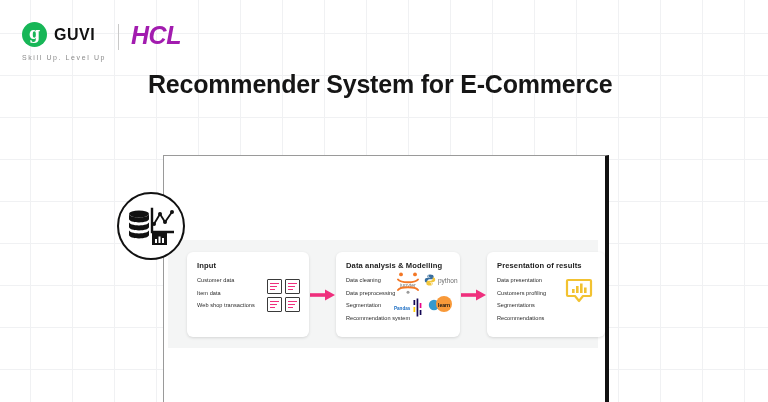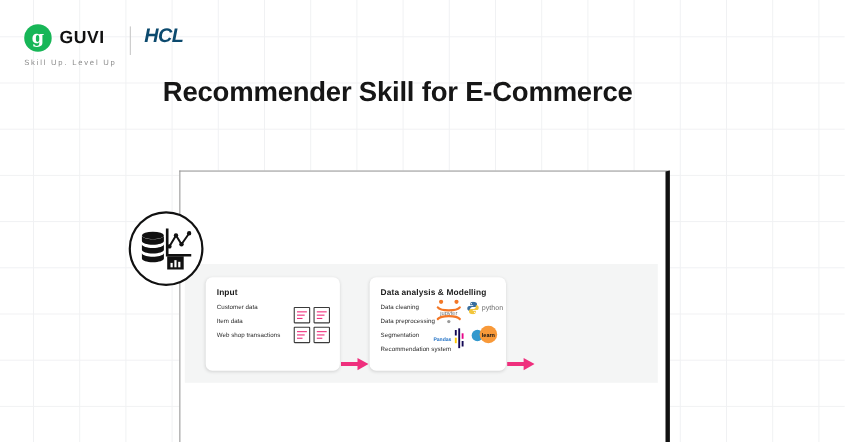--- a/index.html
+++ b/index.html
@@ -42,22 +42,22 @@
   }
   .guvi-tag {
     margin-top: 7px; font-size: 7px; letter-spacing: 1.6px;
     color: #8b8b8b; font-weight: 400;
   }
   .logo-div {
     width: 1px; height: 26px; background: #c9c9c9;
     margin: 2px 12px 0 12px;
   }
   .hcl-word {
-    font-size: 18px; font-weight: 700; font-style: italic;
-    color: #0c4a6e; letter-spacing: -0.5px; line-height: 1;
+    font-size: 25px; font-weight: 700; font-style: italic;
+    color: #a21caf; letter-spacing: -0.5px; line-height: 1;
     margin-top: 1px;
   }
 
   
   #page-title {
     position: absolute; left: 148px; top: 70px;
     font-size: 25px; font-weight: 700; color: #161616;
     letter-spacing: -0.2px;
   }
 
@@ -83,21 +83,21 @@
     position: absolute; left: 117px; top: 192px;
     width: 68px; height: 68px; border-radius: 50%;
     background: #ffffff; border: 2px solid #111111;
     display: flex; align-items: center; justify-content: center;
   }
 
   
   #flow {
     position: absolute; left: 187px; top: 252px;
     width: 436px; height: 85px;
-    display: flex; align-items: flex-end;
+    display: flex; align-items: center;
   }
   .card {
     background: #ffffff; border-radius: 6px;
     box-shadow: 0 1px 3px rgba(0,0,0,0.13);
     height: 85px; padding: 9px 10px 6px 10px;
     position: relative; overflow: hidden;
   }
   .card.c1 { width: 122px; }
   .card.c2 { width: 124px; }
   .card.c3 { width: 118px; }
@@ -160,21 +160,21 @@
     <div class="guvi-row">
       <div class="guvi-mark" data-bind="brand.guvi_mark">g</div>
       <div class="guvi-word" data-bind="brand.guvi_name">GUVI</div>
     </div>
     <div class="guvi-tag" data-bind="brand.guvi_tagline">Skill Up. Level Up</div>
   </div>
   <div class="logo-div"></div>
   <div class="hcl-word" data-bind="brand.hcl_name">HCL</div>
 </div>
 
-<div id="page-title" data-bind="page.title">Recommender Skill for E-Commerce</div>
+<div id="page-title" data-bind="page.title">Recommender System for E-Commerce</div>
 
 <div id="frame"></div>
 
 <div id="panel"></div>
 
 <div id="badge">
   <svg width="46" height="40" viewBox="0 0 46 40">
 
     <ellipse cx="11" cy="8" rx="10" ry="3.4" fill="#111"></ellipse>
     <path d="M1 8v5c0 1.9 4.5 3.4 10 3.4s10-1.5 10-3.4V8c0 1.9-4.5 3.4-10 3.4S1 9.9 1 8z" fill="#111"></path>
@@ -283,14 +283,30 @@
     </div>
   </div>
 
   <div class="arrow">
     <svg width="25" height="12" viewBox="0 0 25 12">
       <path d="M0 6h16" stroke="#ef2f7d" stroke-width="3.6"></path>
       <path d="M15 0.5 25 6 15 11.5z" fill="#ef2f7d"></path>
     </svg>
   </div>
 
+  <div class="card c3">
+    <div class="card-title" data-bind="flow.cards.2.title">Presentation of results</div>
+    <div class="card-item" data-bind="flow.cards.2.items.0">Data presentation</div>
+    <div class="card-item" data-bind="flow.cards.2.items.1">Customers profiling</div>
+    <div class="card-item" data-bind="flow.cards.2.items.2">Segmentations</div>
+    <div class="card-item" data-bind="flow.cards.2.items.3">Recommendations</div>
+    <div class="pbi">
+      <svg width="28" height="26" viewBox="0 0 28 26">
+        <path d="M3 2h22a1 1 0 011 1v14a1 1 0 01-1 1h-7l-4 5-4-5H3a1 1 0 01-1-1V3a1 1 0 011-1z" fill="none" stroke="#f2c231" stroke-width="2.2" stroke-linejoin="round"></path>
+        <rect x="7" y="11" width="2.6" height="4" fill="#f2c231"></rect>
+        <rect x="11" y="8" width="2.6" height="7" fill="#f2c231"></rect>
+        <rect x="15" y="5.5" width="2.6" height="9.5" fill="#f2c231"></rect>
+        <rect x="19" y="9.5" width="2.6" height="5.5" fill="#f2c231"></rect>
+      </svg>
+    </div>
+  </div>
 
 </div>
 
 </body></html>

